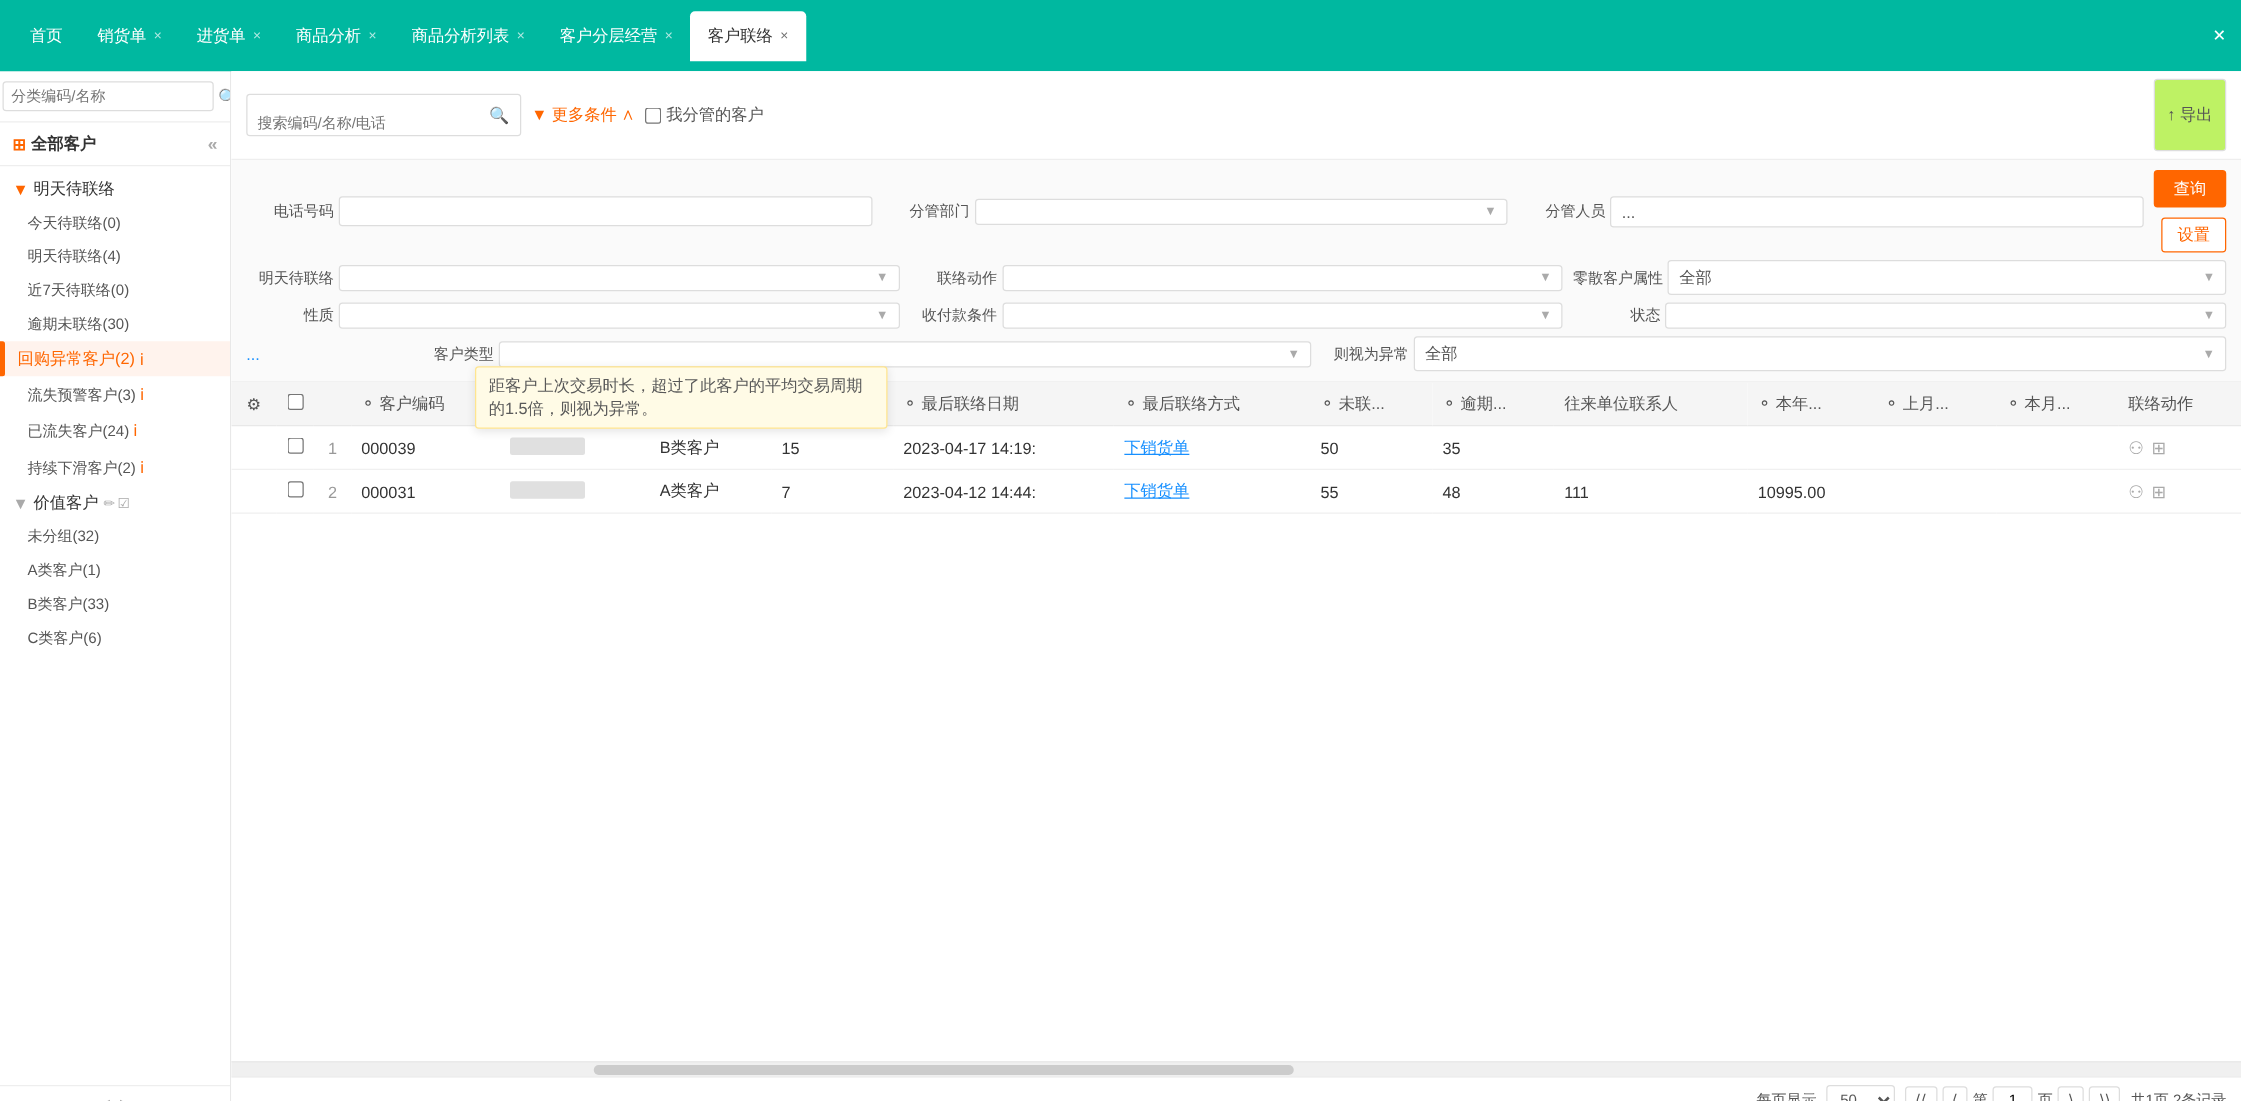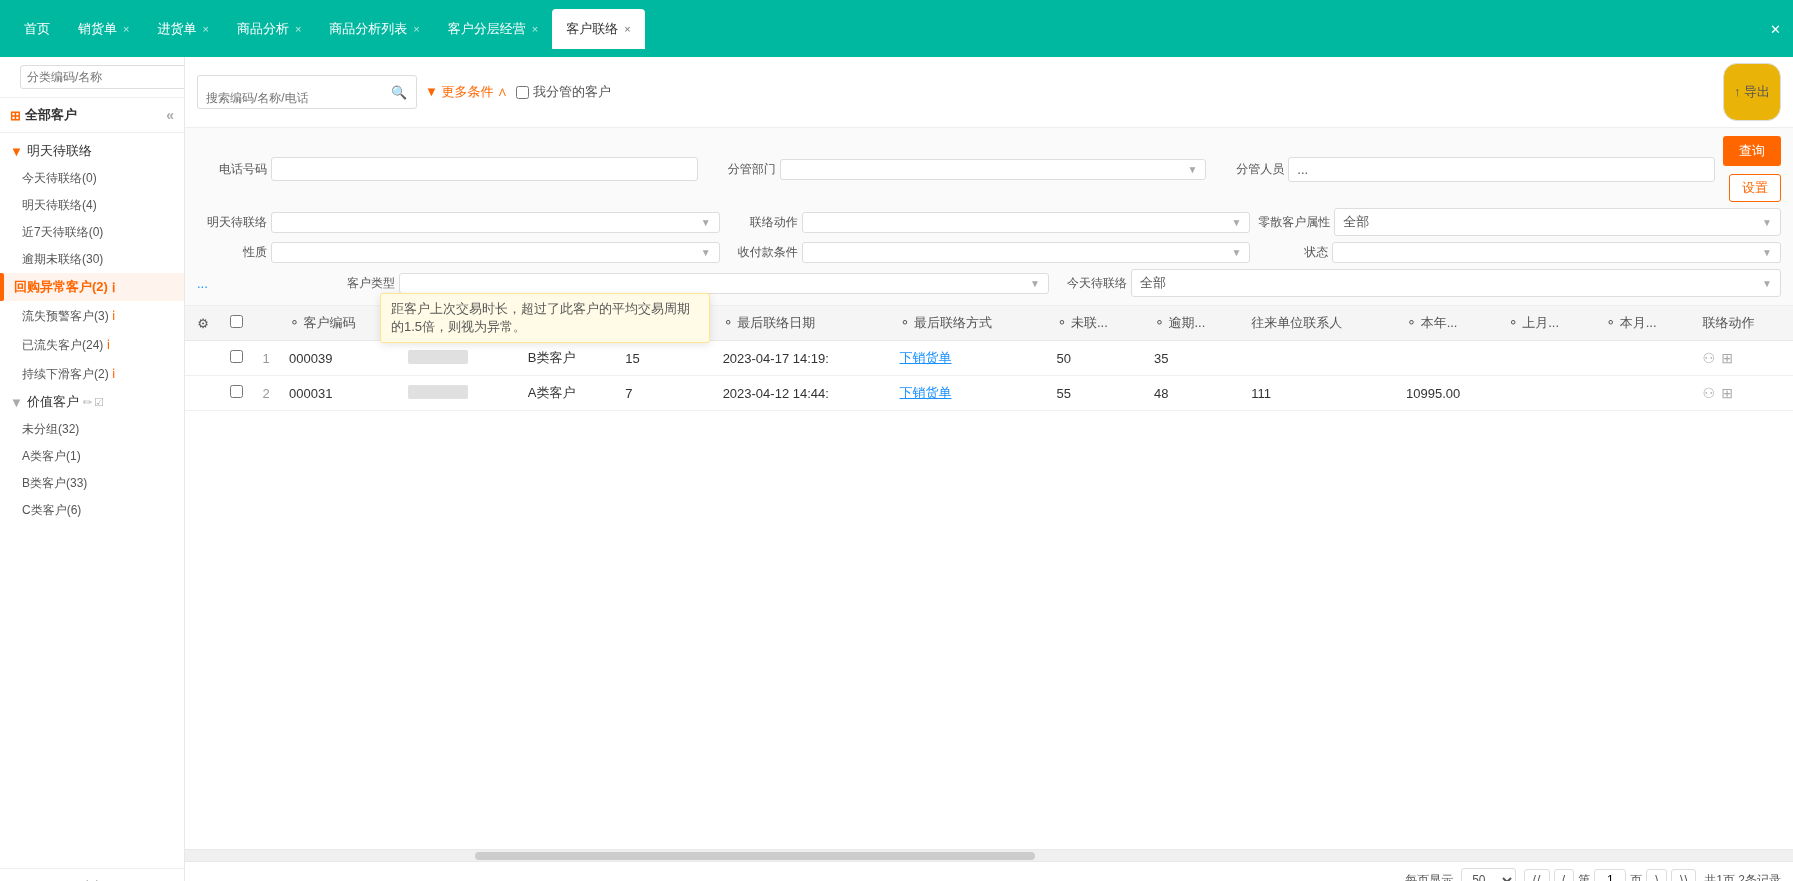--- a/index.html
+++ b/index.html
@@ -29,21 +29,21 @@
     .main-layout {
       display: flex; height: calc(881px - 40px); background: #f0f0f0;
     }
 
     
     .sidebar {
       width: 185px; min-width: 185px; background: #fff; border-right: 1px solid #e8e8e8;
       display: flex; flex-direction: column; overflow: hidden;
     }
     .sidebar-search {
-      display: flex; align-items: center; padding: 8px 20px; border-bottom: 1px solid #eee;
+      display: flex; align-items: center; padding: 8px 2px; border-bottom: 1px solid #eee;
     }
     .sidebar-search input {
       flex: 1; border: 1px solid #ddd; border-radius: 3px; padding: 4px 6px;
       font-size: 12px; outline: none;
     }
     .sidebar-search-icon { margin-left: 4px; color: #aaa; cursor: pointer; }
 
     .sidebar-header {
       display: flex; align-items: center; padding: 8px 10px; font-weight: bold;
       font-size: 13px; color: #333; border-bottom: 1px solid #eee;
@@ -82,21 +82,21 @@
       border: none; outline: none; font-size: 12px; flex: 1;
       color: #999;
       margin-top: 12px;
     }
     .search-icon { color: #aaa; font-size: 13px; cursor: pointer; }
     .more-conditions {
       color: #f60; cursor: pointer; font-size: 12px; display: flex; align-items: center; gap: 3px;
     }
     .my-customer-wrap { display: flex; align-items: center; gap: 4px; font-size: 12px; color: #555; }
     .export-btn {
-      margin-left: auto; background: #eab308; border: 1px solid #ddd; border-radius: 14px;
+      margin-left: auto; background: #bef264; border: 1px solid #ddd; border-radius: 3px;
       padding: 19px 10px; cursor: pointer; font-size: 12px; color: #555;
       display: flex; align-items: center; gap: 3px;
     }
 
     
     .adv-filter {
       background: #fafafa; border-bottom: 1px solid #eee; padding: 8px 12px;
     }
     .filter-row {
       display: flex; align-items: center; gap: 8px; margin-bottom: 6px;
@@ -260,21 +260,21 @@
           <span>明天待联络</span>
         </div>
         <div class="tree-item">今天待联络(0)</div>
         <div class="tree-item">明天待联络(4)</div>
         <div class="tree-item">近7天待联络(0)</div>
         <div class="tree-item">逾期未联络(30)</div>
       </div>
 
       <div class="tree-group" style="position:relative;">
         <div class="orange-indicator"></div>
-        <div class="tree-group-header tree-item active" style="padding-left:14px; background:#fff3ed; color:#f60; font-weight:bold;">
+        <div class="tree-group-header tree-item active" style="padding-left:14px; background:#fff3ed; color:#f60; font-weight:normal;">
           <span>回购异常客户(2)</span>
           <span style="color:#f60; margin-left:4px;">ℹ</span>
         </div>
         <div class="tree-item">流失预警客户(3) <span style="color:#f60;">ℹ</span></div>
         <div class="tree-item">已流失客户(24) <span style="color:#f60;">ℹ</span></div>
         <div class="tree-item">持续下滑客户(2) <span style="color:#f60;">ℹ</span></div>
       </div>
 
       <div class="tree-group">
         <div class="tree-group-header">
@@ -398,21 +398,21 @@
           <span class="tooltip-dots">...</span>
         </div>
         <div class="filter-field">
           <span class="filter-label">客户类型</span>
           <div class="filter-select">
             <span></span>
             <span class="arrow">▼</span>
           </div>
         </div>
         <div class="filter-field">
-          <span class="filter-label">今天待联络</span>
+          <span class="filter-label">则视为异常</span>
           <div class="filter-select">
             <span>全部</span>
             <span class="arrow">▼</span>
           </div>
         </div>
       </div>
     </div>
 
     <div class="tooltip-box" style="top: 236px; left: 195px; width: 330px;">
       <span>距客户上次交易时长，超过了此客户的平均交易周期的1.5倍，则视为异常。</span>

